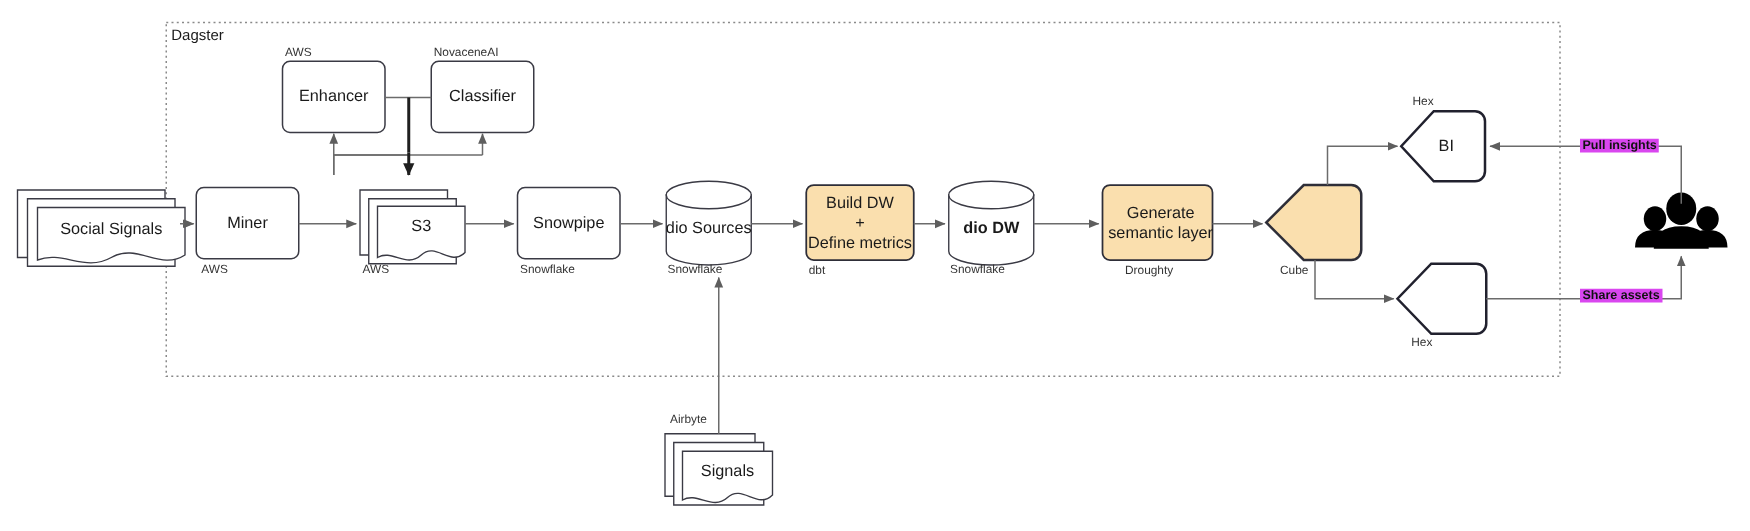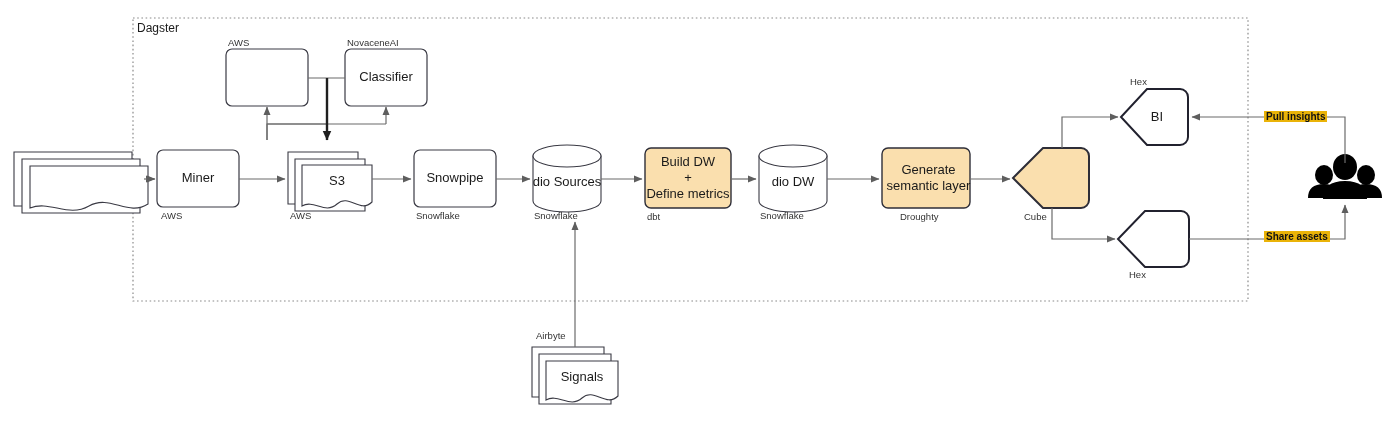--- a/index.html
+++ b/index.html
@@ -9,21 +9,21 @@
   .node-label{
     position:absolute;display:flex;align-items:center;justify-content:center;
     text-align:center;color:#1a1a1a;font-size:13px;line-height:1.25;
     pointer-events:none;white-space:pre-line;
   }
   .tech-label{
     position:absolute;color:#333333;font-size:9.5px;line-height:1;white-space:nowrap;
   }
   .edge-label{
     position:absolute;color:#111111;font-size:10px;font-weight:bold;
-    white-space:nowrap;background:#eab308;padding:0 2px;
+    white-space:nowrap;background:#d946ef;padding:0 2px;
   }
   .group-title{position:absolute;color:#1a1a1a;font-size:12px;white-space:nowrap;}
 </style>
 </head>
 <body>
 
 <div id="stage">
 
   <svg viewBox="0 0 1400 425" xmlns="http://www.w3.org/2000/svg">
     <defs>
@@ -133,29 +133,31 @@
 
     <path d="M1052,208 V239 H1115" fill="none" stroke="#6b6b6b" stroke-width="1.2" marker-end="url(#arrow)"></path>
 
     <path d="M1345,163 V117 H1192" fill="none" stroke="#6b6b6b" stroke-width="1.2" marker-end="url(#arrow)"></path>
 
     <path d="M1189,239 H1345 V205" fill="none" stroke="#6b6b6b" stroke-width="1.2" marker-end="url(#arrow)"></path>
   </svg>
 
   <div class="group-title" style="left:137px;top:21px;">Dagster</div>
 
+  <div class="node-label" style="left:30px;top:166px;width:118px;height:34px;">Social Signals</div>
   <div class="node-label" style="left:157px;top:150px;width:82px;height:57px;border-radius:10px;">Miner</div>
   <div class="node-label" style="left:302px;top:165px;width:70px;height:33px;">S3</div>
+  <div class="node-label" style="left:226px;top:49px;width:82px;height:57px;">Enhancer</div>
   <div class="node-label" style="left:414px;top:150px;width:82px;height:57px;">Snowpipe</div>
   <div class="node-label" style="left:345px;top:49px;width:82px;height:57px;">Classifier</div>
   <div class="node-label" style="left:527px;top:157px;width:80px;height:50px;">dio Sources</div>
   <div class="node-label" style="left:645px;top:148px;width:86px;height:60px;">Build DW
 +
 Define metrics</div>
-  <div class="node-label" style="left:753px;top:157px;width:80px;height:50px;">dio DW</div>
+  <div class="node-label" style="left:753px;top:157px;width:80px;height:50px;font-weight:bold;">dio DW</div>
   <div class="node-label" style="left:882px;top:148px;width:93px;height:60px;">Generate
 semantic layer</div>
   <div class="node-label" style="left:1126px;top:89px;width:62px;height:56px;">BI</div>
   <div class="node-label" style="left:546px;top:361px;width:72px;height:32px;">Signals</div>
 
   <div class="tech-label" style="left:161px;top:211px;">AWS</div>
   <div class="tech-label" style="left:290px;top:211px;">AWS</div>
   <div class="tech-label" style="left:228px;top:38px;">AWS</div>
   <div class="tech-label" style="left:347px;top:38px;">NovaceneAI</div>
   <div class="tech-label" style="left:416px;top:211px;">Snowflake</div>

